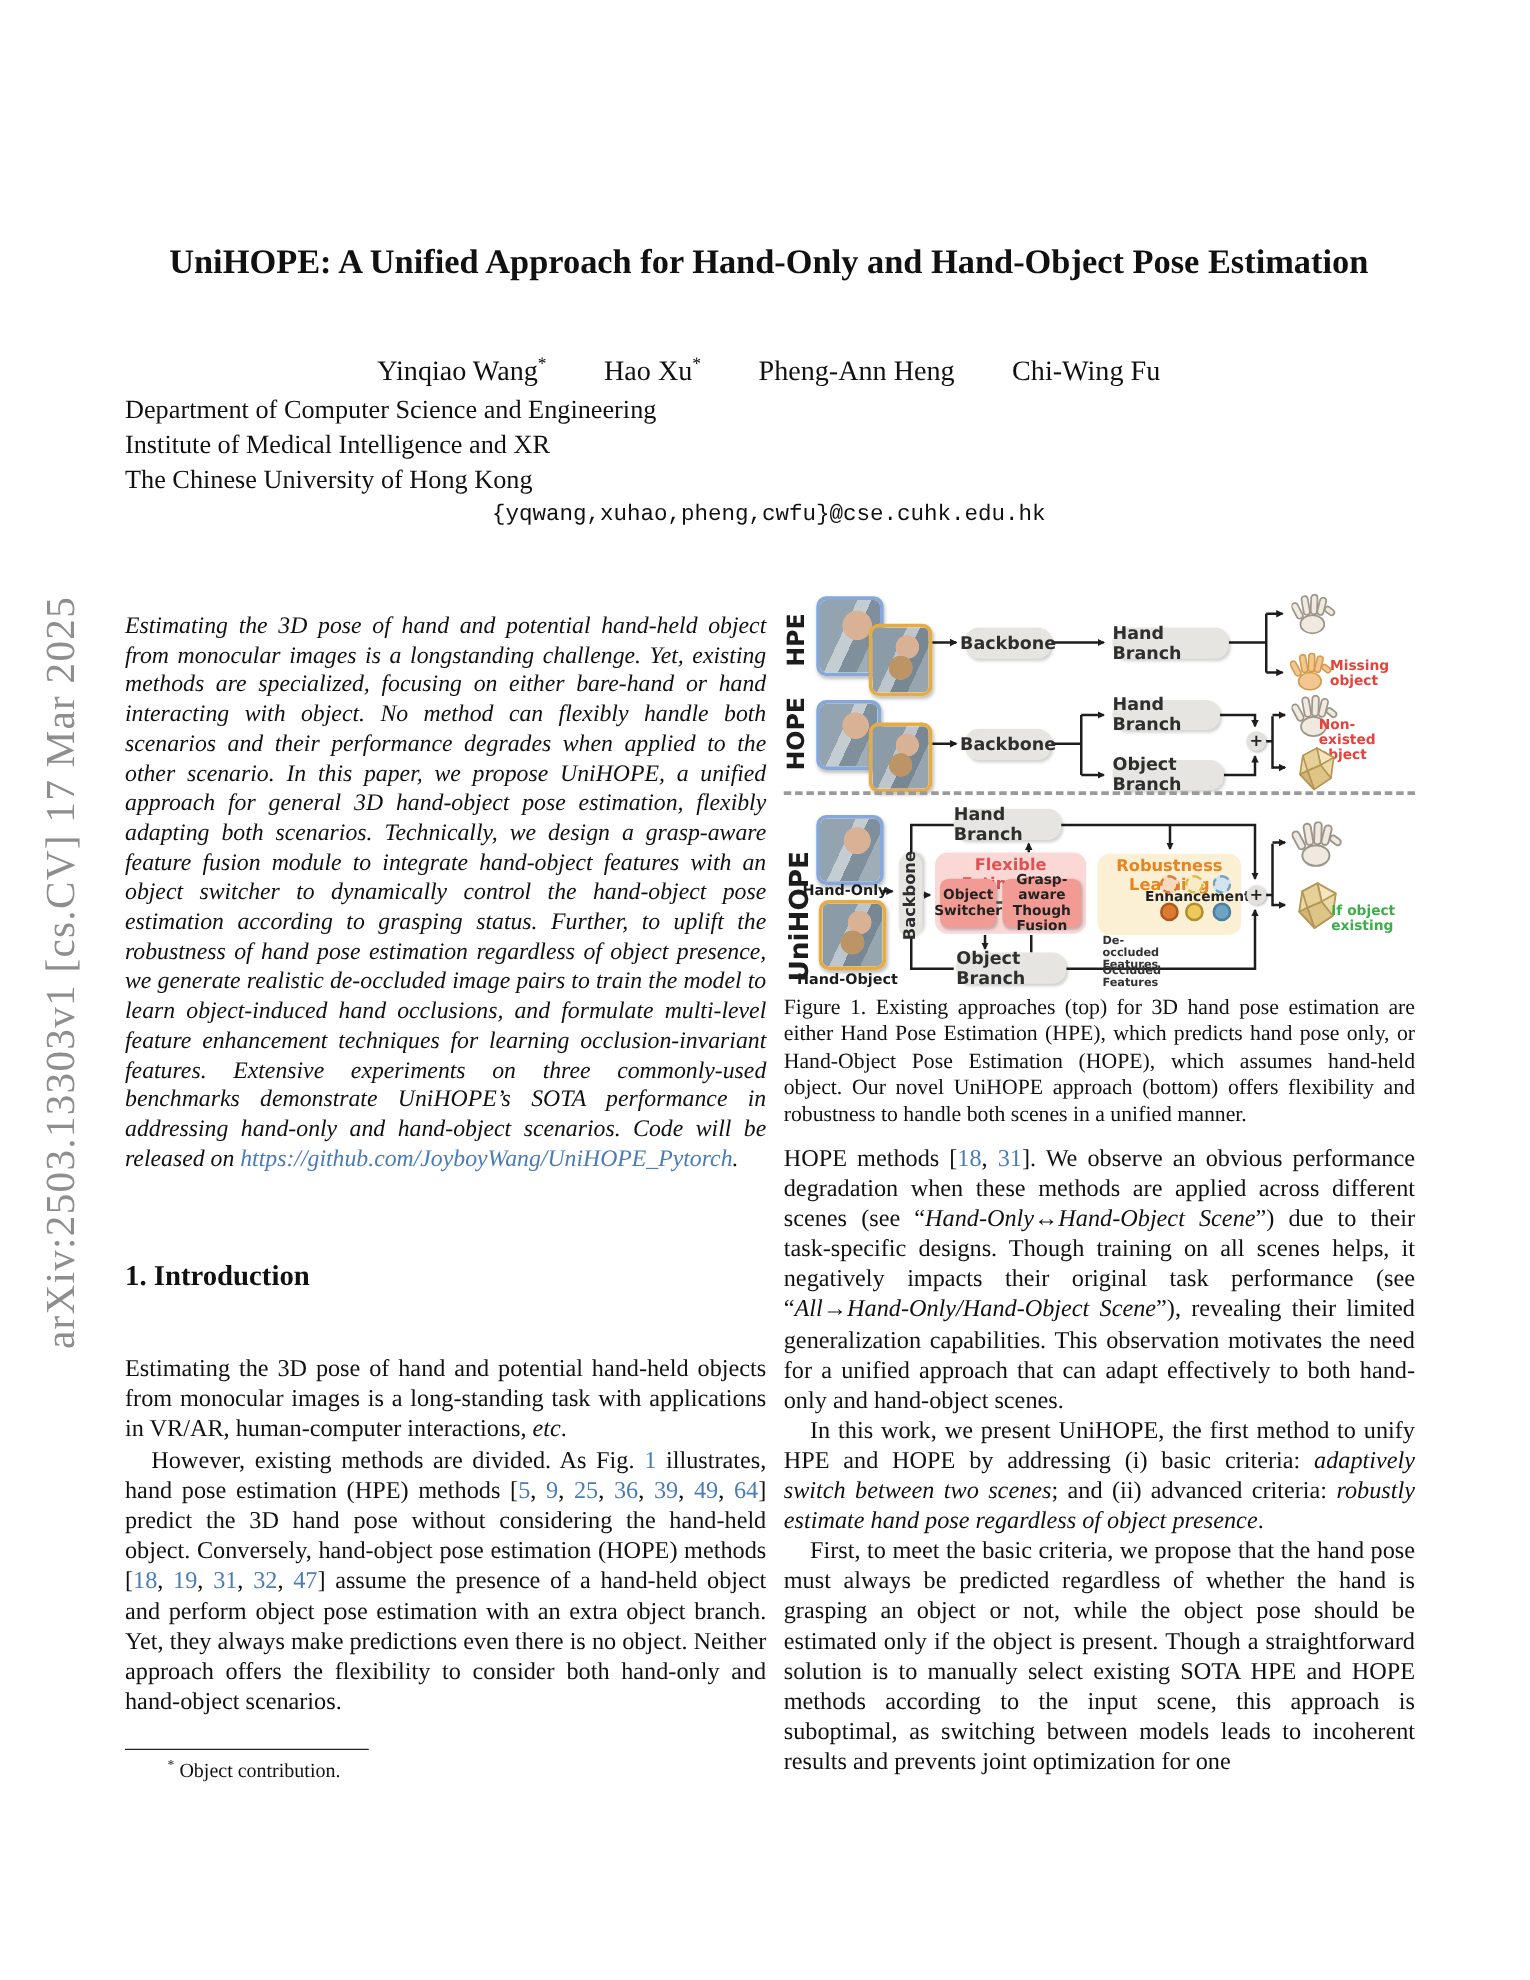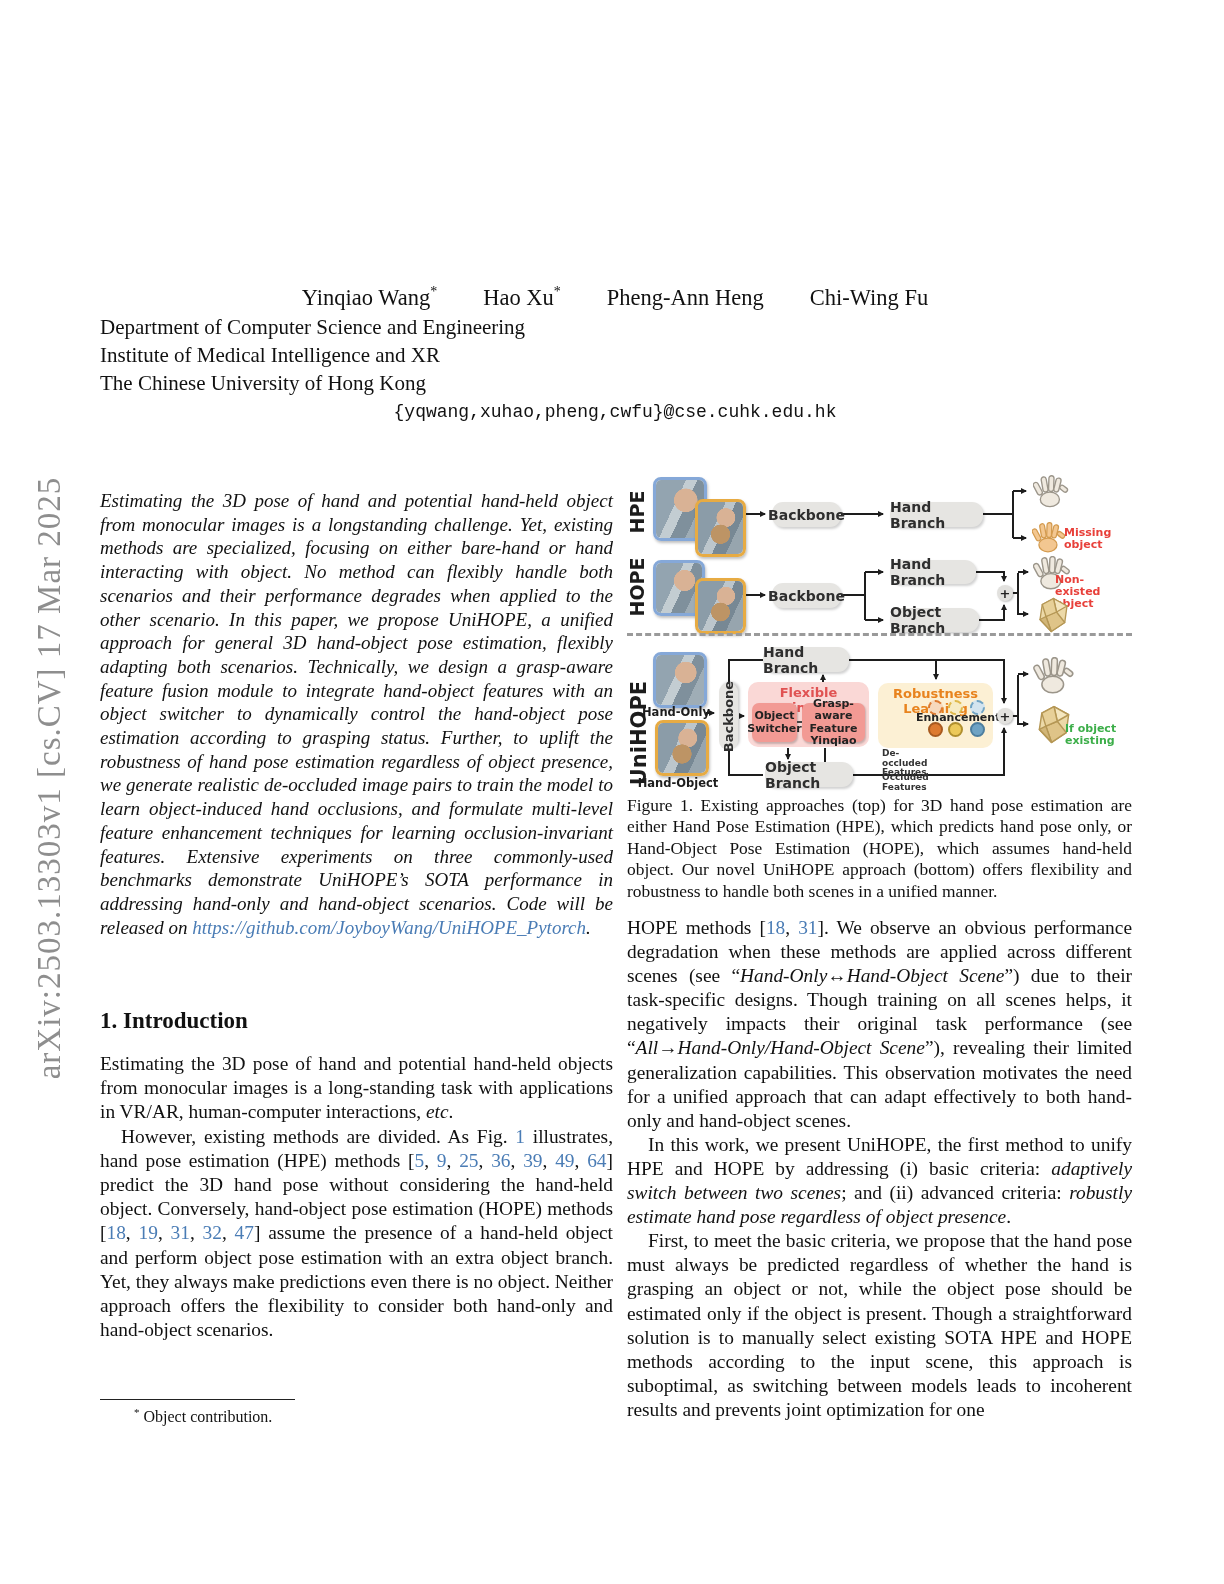--- a/index.html
+++ b/index.html
@@ -17,21 +17,21 @@
   .authors sup{font-size:14px;}
   .aff{position:absolute;left:100px;width:1030px;text-align:left;font-size:21px;}
   .email{position:absolute;left:100px;top:402px;width:1030px;text-align:center;
          font-size:18px;font-family:"Liberation Mono",monospace;}
   
   .abs-head{position:absolute;left:100px;top:446px;width:513px;text-align:center;
             font-size:22.5px;font-weight:bold;}
   .abs-body{position:absolute;left:100px;top:489px;width:513px;font-size:19px;
             font-style:italic;line-height:23.7px;text-align:justify;}
   .sec-head{position:absolute;left:100px;top:1008px;width:513px;font-size:23px;font-weight:bold;}
-  .intro{position:absolute;left:100px;top:1052px;width:513px;font-size:19.4px;
+  .intro{position:absolute;left:100px;top:1084px;width:513px;font-size:19.4px;
          line-height:24.2px;text-align:justify;}
   .intro p{margin:0;}
   .rcol{position:absolute;left:627px;top:916px;width:505px;font-size:19.4px;
         line-height:24.1px;text-align:justify;}
   .rcol p{margin:0;}
   .ind{text-indent:21px;}
   .cite{color:#4a7cb5;}
   .em{font-style:italic;}
   .link{color:#4a7cb5;}
   .caption{position:absolute;left:627px;top:795px;width:505px;font-size:17.4px;
@@ -125,20 +125,21 @@
           <polygon points="26,20 37,34 19,46 12,26" fill="#dfc488"></polygon>
           <polygon points="7,10 12,26 26,20 22,2" fill="#e7d098"></polygon>
           <polygon points="4,30 12,26 19,46" fill="#d2b678"></polygon>
         </g>
       </symbol>
     </defs>
   </svg>
 
   <div class="arxiv">arXiv:2503.13303v1  [cs.CV]  17 Mar 2025</div>
 
+  <div class="title">UniHOPE: A Unified Approach for Hand-Only and Hand-Object Pose Estimation</div>
   <div class="authors">
     <span class="author"><span>Yinqiao Wang</span><sup>*</sup></span>
     <span class="author"><span>Hao Xu</span><sup>*</sup></span>
     <span class="author"><span>Pheng-Ann Heng</span><sup></sup></span>
     <span class="author"><span>Chi-Wing Fu</span><sup></sup></span>
   </div>
   <div class="aff" style="top:315px">Department of Computer Science and Engineering</div>
   <div class="aff" style="top:343px">Institute of Medical Intelligence and XR</div>
   <div class="aff" style="top:371px">The Chinese University of Hong Kong</div>
   <div class="email">{yqwang,xuhao,pheng,cwfu}@cse.cuhk.edu.hk</div>
@@ -245,21 +246,21 @@
       </div>
     <div class="inlabel" style="left:10px;top:309px;width:82px;">Hand-Object</div>
     <div class="vpill" style="left:68px;top:240px;width:67px;height:19px;">Backbone</div>
     <div class="pill" style="left:136px;top:180px;width:86px;height:25px;">Hand Branch</div>
     <div class="pill" style="left:138px;top:295px;width:88px;height:25px;">Object Branch</div>
 
     <div class="panel p-pink" style="left:121px;top:215px;width:121px;height:65px;">
       <div class="ptitle t-red">Flexible Estimation</div>
       <div class="inner" style="left:4px;top:21px;width:45px;height:39px;">Object Switcher</div>
       <div class="innerdash" style="left:49px;top:39px;"></div>
-      <div class="inner" style="left:54px;top:21px;width:63px;height:39px;">Grasp-aware Feature Yinqiao</div>
+      <div class="inner" style="left:54px;top:21px;width:63px;height:39px;">Grasp-aware Though Fusion</div>
     </div>
 
     <div class="panel p-tan" style="left:251px;top:216px;width:115px;height:65px;">
       <div class="ptitle t-orange">Robustness Learning</div>
       <div class="slabel" style="left:4px;top:18px;width:46px;">De-occluded Features</div>
       <div class="slabel" style="left:4px;top:42px;width:46px;">Occluded Features</div>
       <div class="enh" style="left:38px;top:28px;width:78px;text-align:center;">Enhancement</div>
       <div class="circle c-dash" style="left:49.5px;top:16.5px;border-color:#dd7a30;background:#f7d9bd;"></div>
       <div class="circle c-dash" style="left:69.5px;top:16.5px;border-color:#dfb84a;background:#f7ecc5;"></div>
       <div class="circle c-dash" style="left:91.5px;top:16.5px;border-color:#6fa3c4;background:#d3e4ef;"></div>

